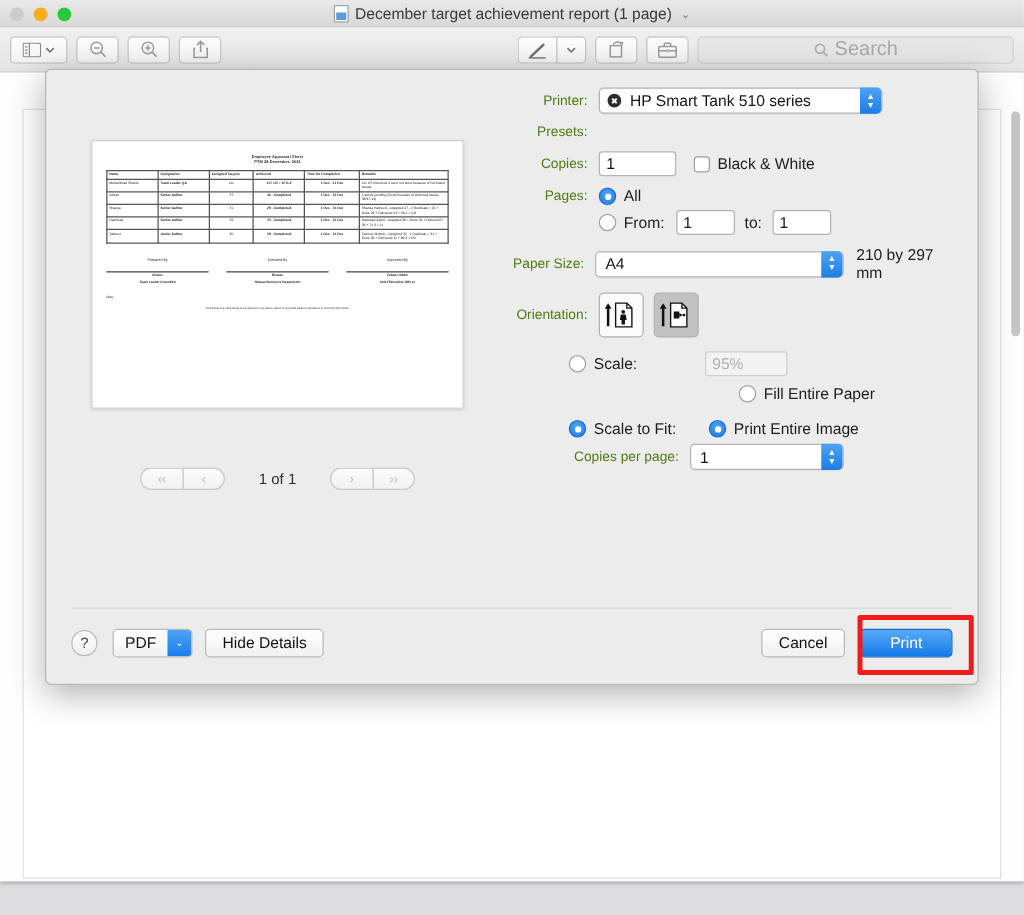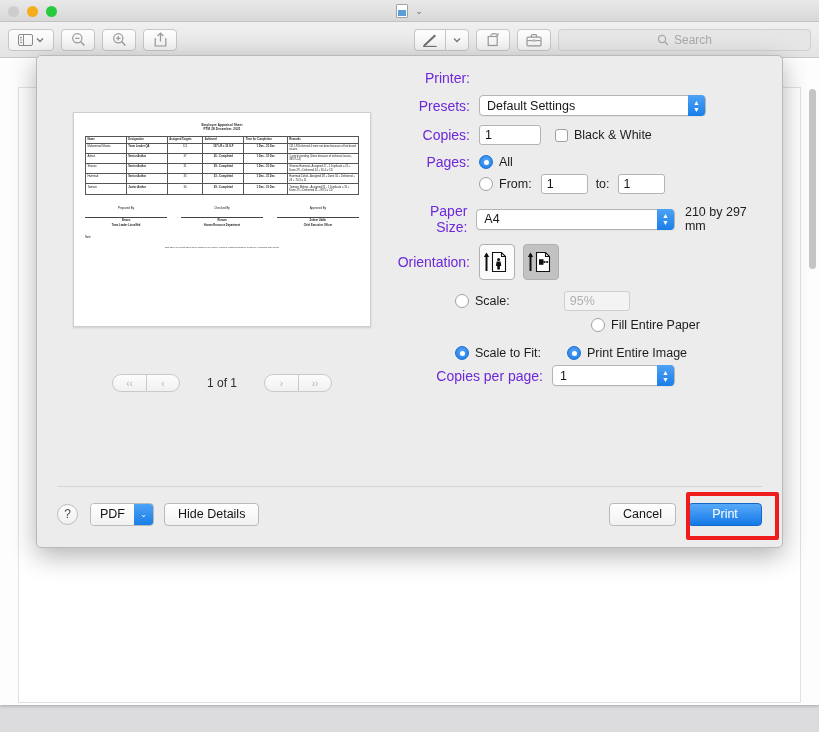--- a/index.html
+++ b/index.html
@@ -58,21 +58,21 @@
   }
   .tb-btn.wide { min-width: 46px; }
   .tb-btn.seg { margin-right: 0; border-radius: 4px 0 0 4px; border-right: none; min-width: 30px;}
   .tb-btn.seg2 { border-radius: 0 4px 4px 0; min-width: 20px; margin-right: 7px; }
   .spacer { flex: 1; }
   .search-field {
     width: 253px; height: 22px; border-radius: 4px;
     background: #e6e6e6; border: 1px solid #d0d0d0;
     display: flex; align-items: center; justify-content: center; gap: 5px;
   }
-  .search-text { font-size: 12px; color: #a8a8a8; }
+  .search-text { font-size: 16px; color: #a8a8a8; }
   svg.ic { display: block; }
 
   .doc-canvas {
     position: absolute; left: 0; top: 59px; right: 0; bottom: 0;
     background: #fdfdfd;
   }
   .canvas-inner {
     position: absolute; left: 18px; top: 28px; right: 18px; bottom: 2px;
     background: #ffffff; border: 1px solid #e2e2e2;
   }
@@ -132,21 +132,21 @@
     border: 1px solid #c9c9c9; display: flex; align-items: center; justify-content: center;
     color: #b6b6b6; font-size: 10px;
   }
   .pg-group .pg-btn:first-child { border-radius: 9px 0 0 9px; border-right: none; }
   .pg-group .pg-btn:last-child { border-radius: 0 9px 9px 0; }
   .pg-label { font-size: 12px; color: #2e2e2e; width: 84px; text-align: center; }
 
   
   .settings { position: absolute; left: 360px; top: 14px; right: 14px; }
   .row { display: flex; align-items: center; margin-bottom: 9px; }
-  .lbl { width: 82px; text-align: right; font-size: 14px; color: #6d28d9; padding-right: 9px; }
+  .lbl { width: 82px; text-align: right; font-size: 11px; color: #4d7c0f; padding-right: 9px; }
   .lbl.wide { width: 132px; }
 
   .popup {
     height: 21px; background: #fff; border: 1px solid #b4b4b4; border-radius: 4px;
     display: flex; align-items: center; position: relative;
     box-shadow: 0 1px 0 rgba(0,0,0,.04);
   }
   .popup .val { font-size: 12.5px; color: #161616; padding-left: 7px; }
   .stepper {
     position: absolute; right: 0; top: -1px; bottom: -1px; width: 17px;
@@ -225,20 +225,21 @@
 <div class="window">
 
   <div class="titlebar">
     <div class="traffic">
       <div class="light close"></div>
       <div class="light min"></div>
       <div class="light max"></div>
     </div>
     <div class="title-wrap">
       <span class="doc-icon"></span>
+      <span class="title-text">December target achievement report (1 page)</span>
       <span class="title-chevron">⌄</span>
     </div>
   </div>
 
   <div class="toolbar">
     <div class="tb-btn wide">
       <svg class="ic" width="15" height="12" viewBox="0 0 15 12">
         <rect x="0.5" y="0.5" width="14" height="11" rx="1.5" fill="none" stroke="#8b8b8b"></rect>
         <line x1="5.5" y1="0.5" x2="5.5" y2="11.5" stroke="#8b8b8b"></line>
         <line x1="2" y1="3.5" x2="4" y2="3.5" stroke="#8b8b8b"></line>
@@ -414,31 +415,32 @@
         <div class="pg-btn">›</div>
         <div class="pg-btn">››</div>
       </div>
     </div>
   </div>
 
   <div class="settings">
 
     <div class="row">
       <div class="lbl">Printer:</div>
-    </div>
-
-    <div class="row">
-      <div class="lbl">Presets:</div>
       <div class="popup" style="width:227px">
-        <span class="val">Default Settings</span>
+        <span class="printer-dot">✖</span>
+        <span class="val">HP Smart Tank 510 series</span>
         <span class="stepper">
             <span>▲</span>
             <span>▼</span>
           </span>
       </div>
+    </div>
+
+    <div class="row">
+      <div class="lbl">Presets:</div>
     </div>
 
     <div class="row">
       <div class="lbl">Copies:</div>
       <div class="textfield" style="width:62px">1</div>
       <span class="cb" style="margin-left:14px"></span>
       <span class="opt-label">Black &amp; White</span>
     </div>
 
     <div class="row" style="margin-bottom:4px">

